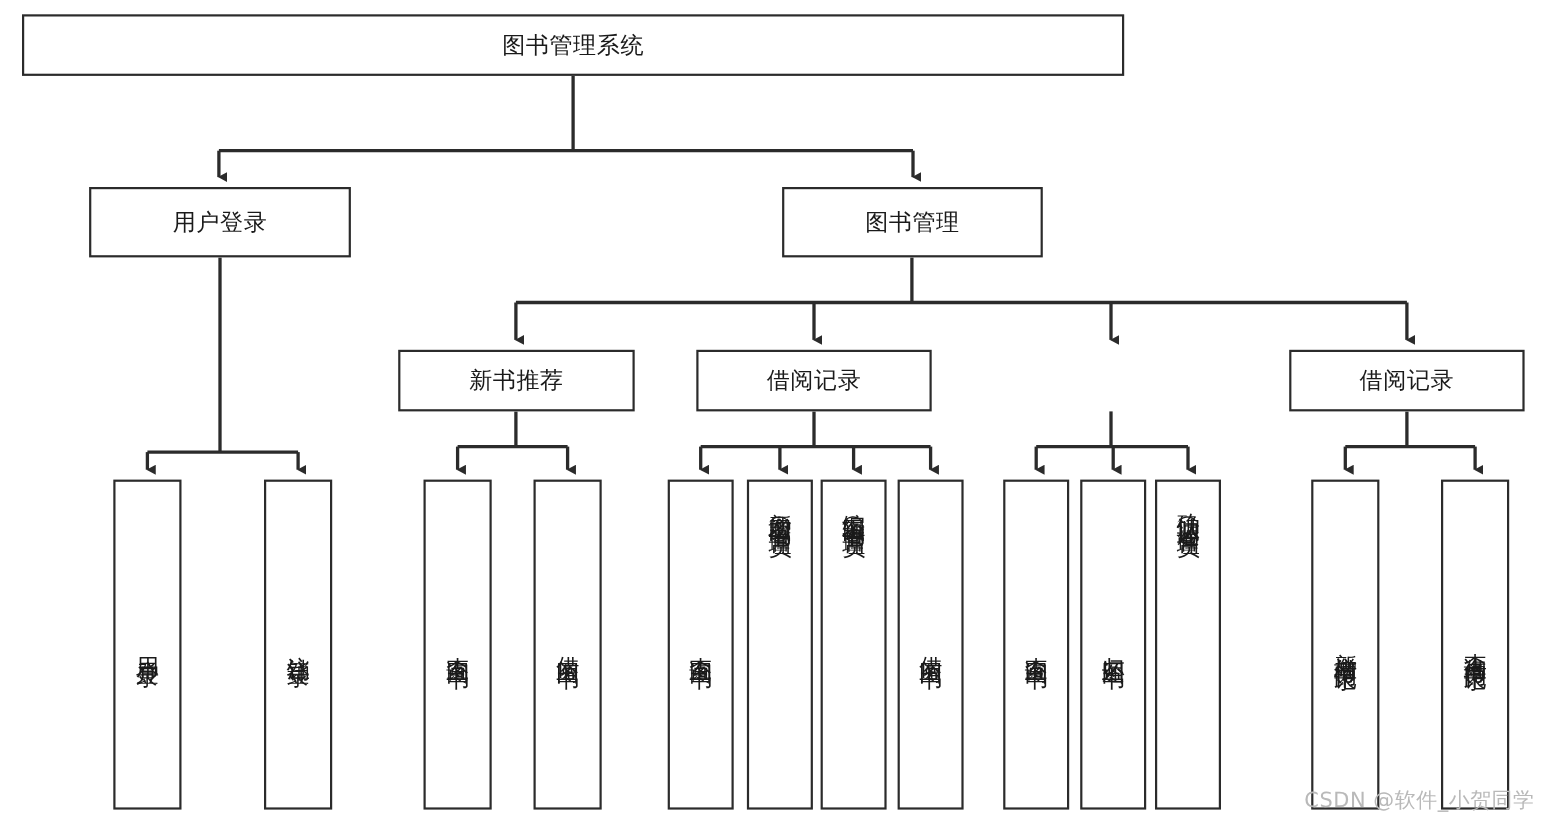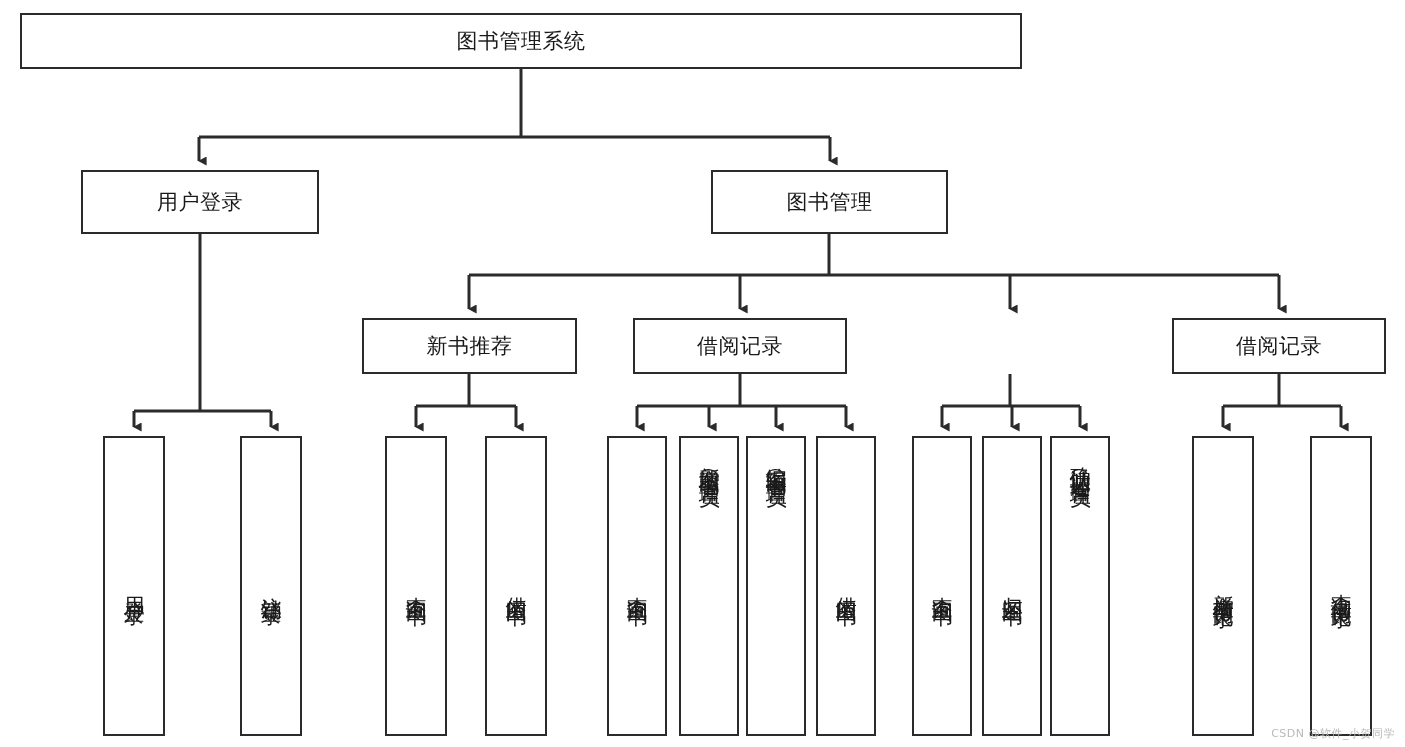--- a/index.html
+++ b/index.html
@@ -52,21 +52,21 @@
     white-space: nowrap;
   }
   .node-box.vertical.centered {
     align-items: center;
     padding-top: 0;
   }
   .watermark {
     position: absolute;
     right: 10px;
     bottom: 6px;
-    font-size: 11px;
+    font-size: 19px;
     color: #b9b9b9;
     white-space: nowrap;
     letter-spacing: 0.5px;
   }
 </style>
 </head>
 <body>
 
 <div id="canvas">
 

